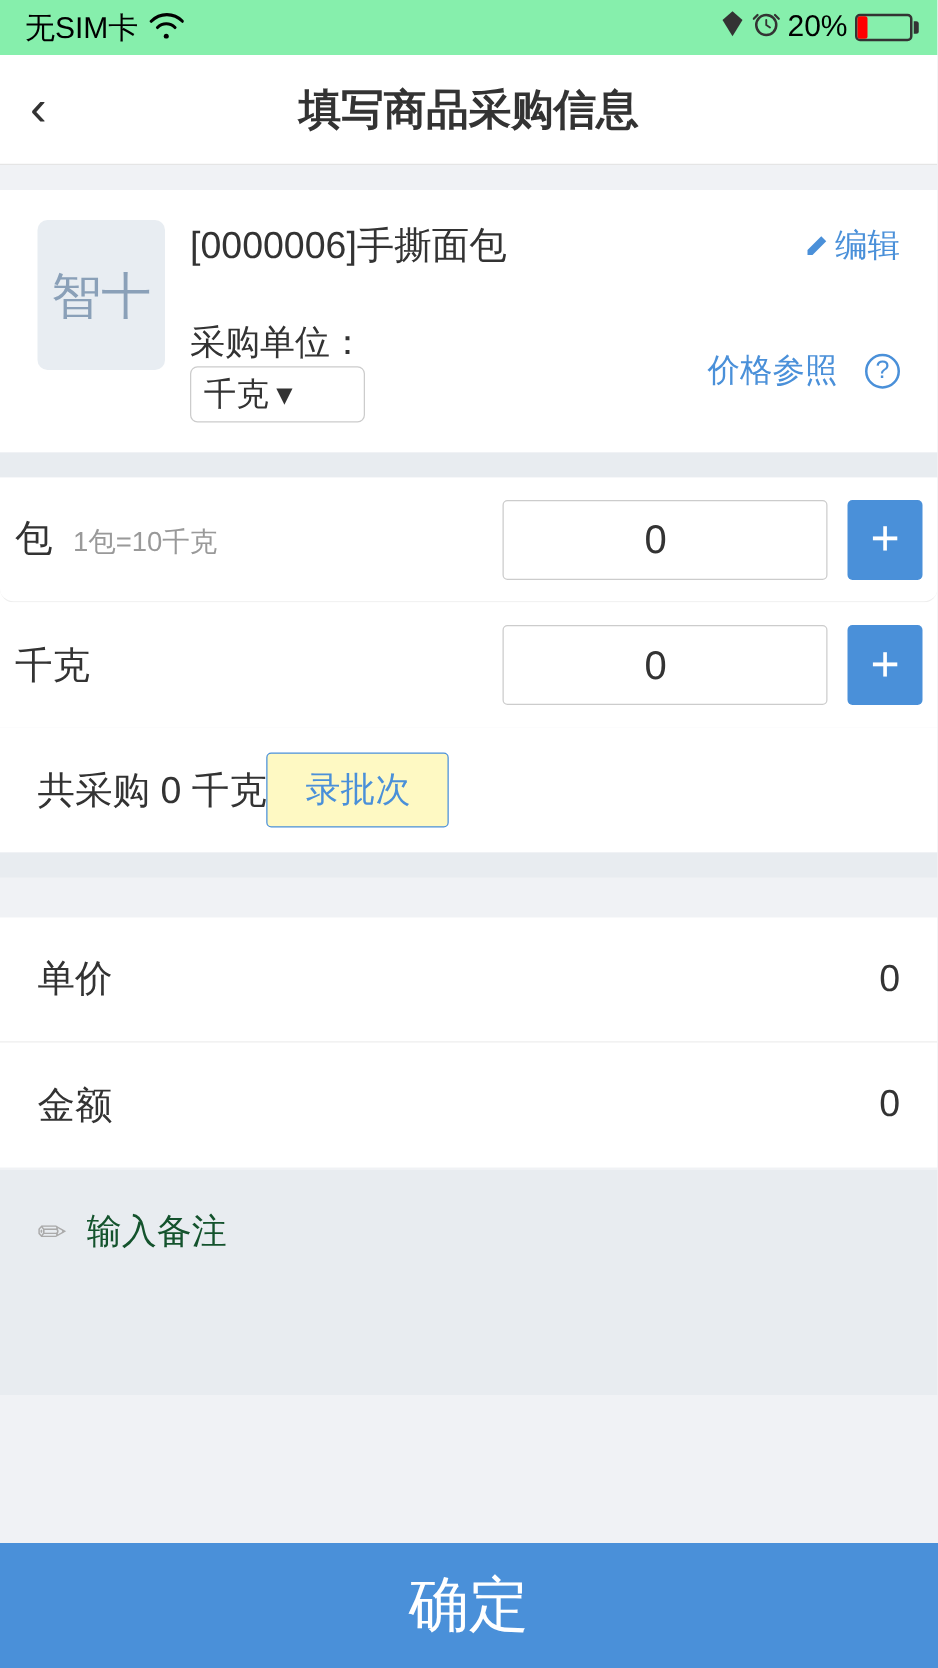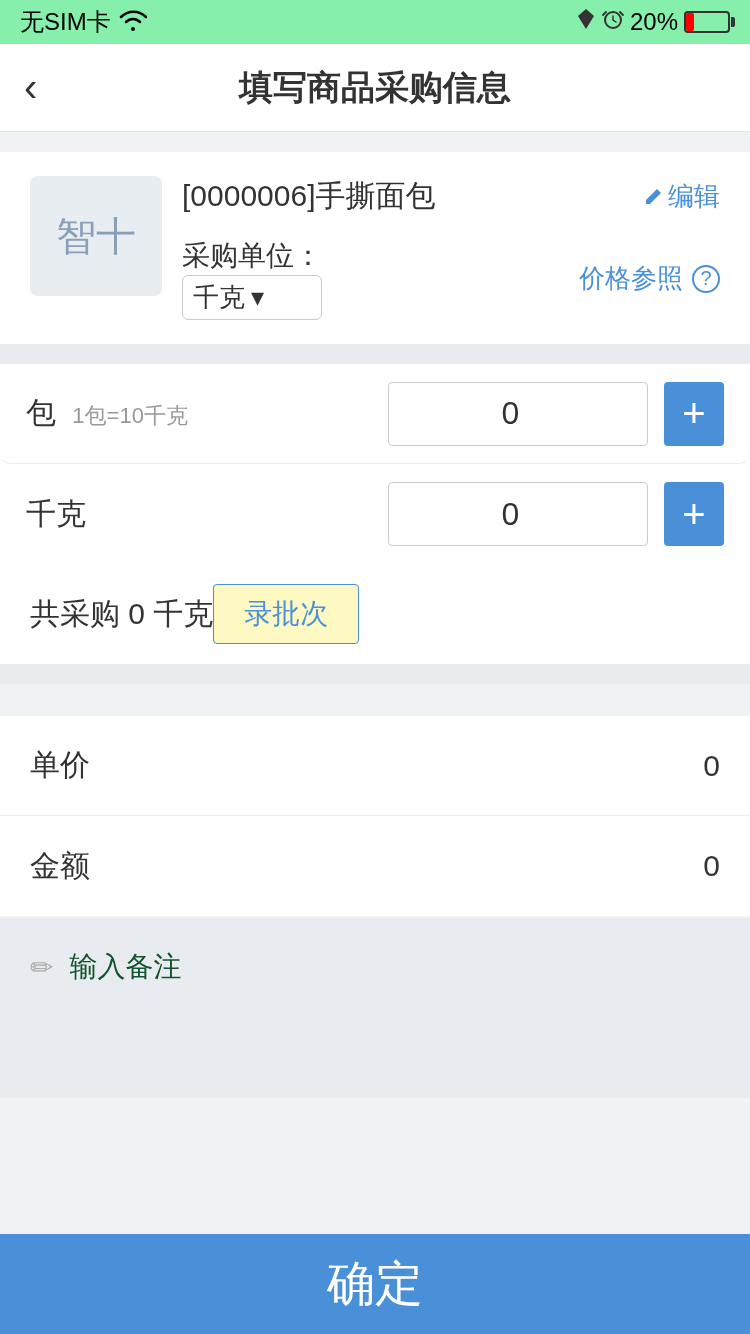--- a/index.html
+++ b/index.html
@@ -77,41 +77,41 @@
     
     .product-card {
       background: #fff;
       margin-top: 20px;
       padding: 24px 30px;
       display: flex;
       align-items: flex-start;
       gap: 20px;
     }
     .product-img {
-      width: 132px;
+      width: 102px;
       height: 120px;
       background: #e8edf2;
       border-radius: 8px;
       display: flex;
       align-items: center;
       justify-content: center;
       flex-shrink: 0;
     }
     .product-img-text {
       font-size: 40px;
       color: #8aa0b8;
     }
     .product-info {
       flex: 1;
     }
     .product-name-row {
       display: flex;
       align-items: center;
       justify-content: space-between;
-      margin-bottom: 20px;
+      margin-bottom: 38px;
     }
     .product-name {
       font-size: 30px;
       color: #333;
       font-weight: 500;
     }
     .edit-btn {
       font-size: 26px;
       color: #4a90d9;
       display: flex;
@@ -133,21 +133,21 @@
       position: relative;
       display: flex;
       align-items: center;
       gap: 6px;
     }
     .price-ref {
       font-size: 26px;
       color: #4a90d9;
       display: flex;
       align-items: center;
-      gap: 9px;
+      gap: 22px;
     }
     .help-circle {
       width: 28px; height: 28px;
       border: 2px solid #4a90d9;
       border-radius: 50%;
       display: flex; align-items: center; justify-content: center;
       font-size: 20px;
       color: #4a90d9;
     }
 
@@ -157,21 +157,21 @@
       background: #e8ecf0;
     }
 
     
     .input-section {
       background: #fff;
     }
     .input-row {
       display: flex;
       align-items: center;
-      padding: 0 26px;
+      padding: 0 12px;
       height: 100px;
       border-bottom: 1px solid #eee;
       border-radius: 11px;
     }
     .input-row:last-child { border-bottom: none; }
     .input-label {
       min-width: 160px;
       font-size: 30px;
       color: #333;
     }

